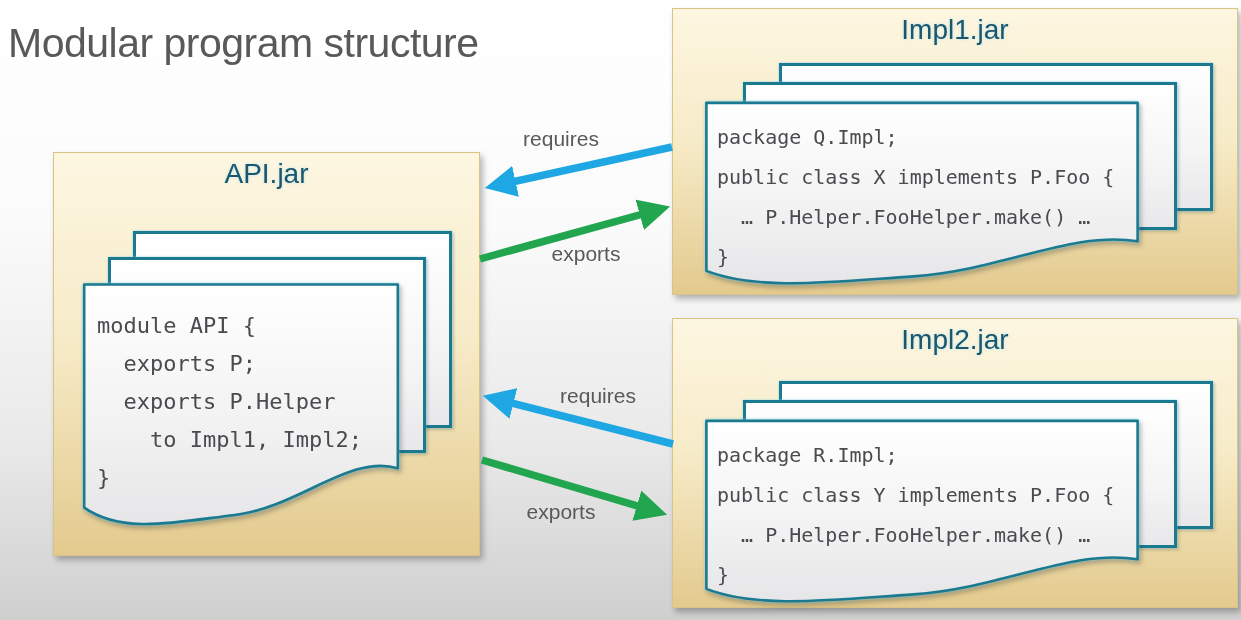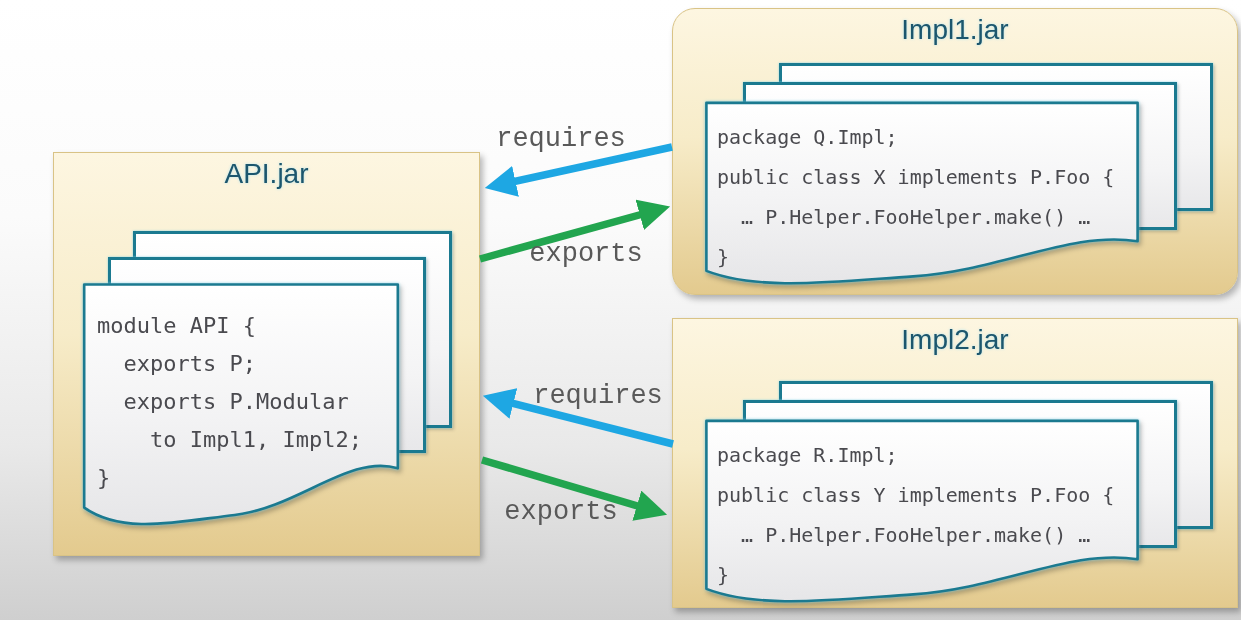--- a/index.html
+++ b/index.html
@@ -15,21 +15,21 @@
     color:var(--label-text);
   }
   
   .module-box{
     position:absolute;box-sizing:border-box;
     background:linear-gradient(180deg,var(--box-bg-top) 0%,#f7ecc9 45%,var(--box-bg-bottom) 100%);
     border:1px solid var(--box-border);
     box-shadow:3px 4px 6px rgba(0,0,0,.28);
   }
   .api{left:53px;top:152px;width:427px;height:404px;}
-  .impl1{left:672px;top:8px;width:566px;height:287px;border-radius:23px;}
+  .impl1{left:672px;top:8px;width:566px;height:287px;}
   .impl2{left:672px;top:318px;width:566px;height:290px;}
   .module-title{
     text-align:center;padding-top:5px;
     font-size:28px;color:var(--module-title);
     text-shadow:0 0 3px rgba(160,225,245,.8);
   }
   
   .sheet{
     position:absolute;box-sizing:border-box;
     background:linear-gradient(180deg,#ffffff 0%,#f4f4f5 60%,#e8e8ea 100%);
@@ -65,21 +65,21 @@
   .impl2 .code{top:112px;}
   
   .arrows{position:absolute;left:0;top:0;width:1241px;height:620px;pointer-events:none;}
   .arrow-line{fill:none;stroke-width:7.5;stroke-linecap:butt;}
   .arrow-line.blue{stroke:var(--arrow-blue);marker-end:url(#ah-blue);}
   .arrow-line.green{stroke:var(--arrow-green);marker-end:url(#ah-green);}
   #ah-blue path{fill:var(--arrow-blue);}
   #ah-green path{fill:var(--arrow-green);}
   .arrow-label{
     position:absolute;transform:translate(-50%,-50%);
-    font-size:27px;color:var(--label-text);white-space:nowrap;font-family:Liberation Mono, monospace;
+    font-size:21px;color:var(--label-text);white-space:nowrap;
   }
   #lbl-req-top{left:561px;top:139px;}
   #lbl-exp-top{left:586px;top:254px;}
   #lbl-req-bot{left:598px;top:396px;}
   #lbl-exp-bot{left:561px;top:512px;}
 </style>
 </head>
 <body>
 
 <div class="stage">
@@ -87,31 +87,32 @@
   <svg class="defs-svg" aria-hidden="true">
     <defs>
       <linearGradient id="docGrad" x1="0" y1="0" x2="0" y2="1">
         <stop offset="0" stop-color="#ffffff"></stop>
         <stop offset="0.55" stop-color="#f3f3f4"></stop>
         <stop offset="1" stop-color="#e6e6e8"></stop>
       </linearGradient>
     </defs>
   </svg>
 
+  <h1 class="slide-title">Modular program structure</h1>
 
   <section class="module-box api">
     <div class="module-title">API.jar</div>
     <div class="sheet back"></div>
     <div class="sheet mid"></div>
     <svg class="doc-svg" viewBox="0 0 100 104" preserveAspectRatio="none">
       <path d="M1,1 L99,1 L99,76 C84,70 68,92 48,95 C30,97.8 13,103 1,92 Z"></path>
     </svg>
     <pre class="code">module API {
   exports P;
-  exports P.Modular
+  exports P.Helper
     to Impl1, Impl2;
 }</pre>
   </section>
 
   <section class="module-box impl impl1">
     <div class="module-title">Impl1.jar</div>
     <div class="sheet back"></div>
     <div class="sheet mid"></div>
     <svg class="doc-svg" viewBox="0 0 100 104" preserveAspectRatio="none">
       <path d="M1,1 L99,1 L99,76 C84,70 68,92 48,95 C30,97.8 13,103 1,92 Z"></path>

